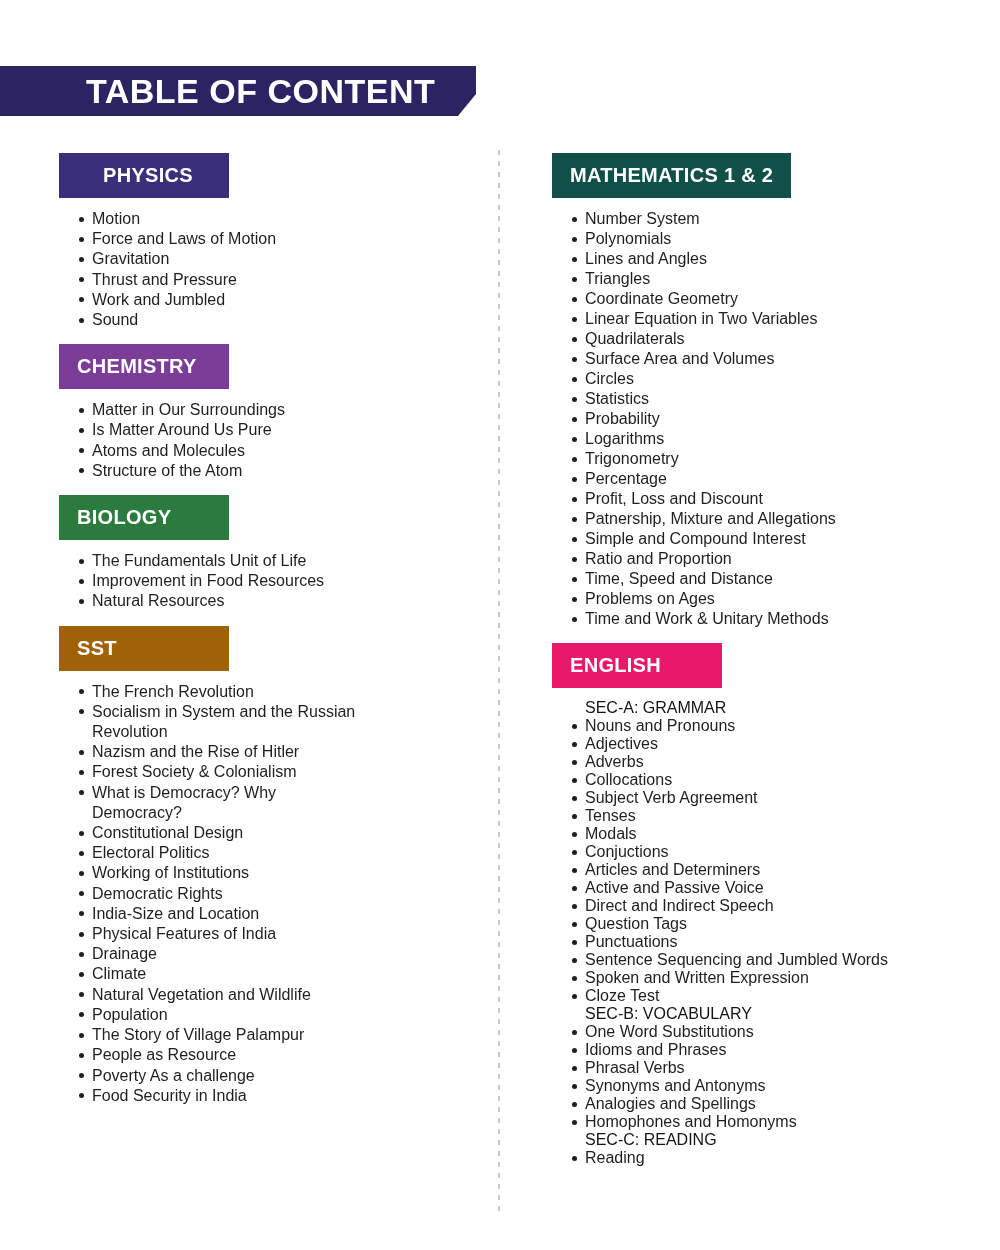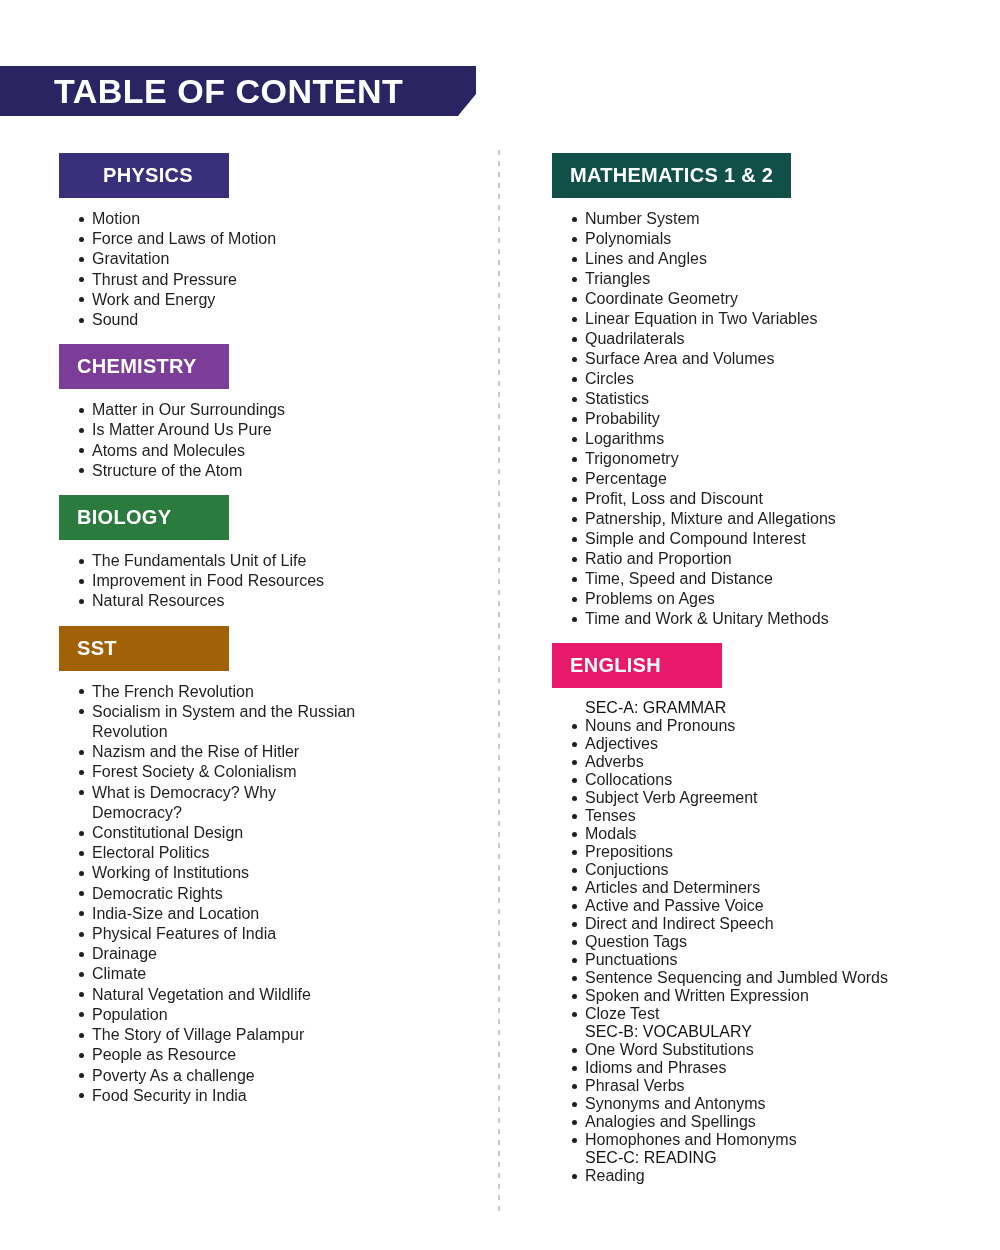--- a/index.html
+++ b/index.html
@@ -9,21 +9,21 @@
     font-family:"Liberation Sans", sans-serif;
     position:relative;
     -webkit-font-smoothing:antialiased;
   }
   .page{position:absolute;inset:0;width:1000px;height:1250px;background:#fff;overflow:hidden;}
 
   
   .banner{
     position:absolute;left:0;top:66px;width:476px;height:50px;
     display:flex;align-items:center;
-    padding-left:54px;box-sizing:border-box;
+    padding-left:86px;box-sizing:border-box;
     color:#fff;font-size:34px;font-weight:800;letter-spacing:0.5px;
     clip-path:polygon(0 0,100% 0,100% 56%,96.2% 100%,0 100%);
   }
 
   
   .divider{
     position:absolute;left:498px;top:150px;width:2px;height:1062px;
     background:repeating-linear-gradient(to bottom,#c9c9c9 0 5px,transparent 5px 11px);
   }
 
@@ -65,21 +65,21 @@
   <div class="col col-left" id="col-left">
       <div class="section section-physics">
         <div class="sec-header" style="background: rgb(58, 47, 122); padding-left: 44px;">
           <span>PHYSICS</span>
         </div>
         <ul class="sec-list">
           <li><span class="dot"></span><span>Motion</span></li>
           <li><span class="dot"></span><span>Force and Laws of Motion</span></li>
           <li><span class="dot"></span><span>Gravitation</span></li>
           <li><span class="dot"></span><span>Thrust and Pressure</span></li>
-          <li><span class="dot"></span><span>Work and Energy</span></li>
+          <li><span class="dot"></span><span>Work and Jumbled</span></li>
           <li><span class="dot"></span><span>Sound</span></li>
         </ul>
       </div>
       <div class="section section-chemistry">
         <div class="sec-header" style="background: rgb(124, 61, 152);">
           <span>CHEMISTRY</span>
         </div>
         <ul class="sec-list">
           <li><span class="dot"></span><span>Matter in Our Surroundings</span></li>
           <li><span class="dot"></span><span>Is Matter Around Us Pure</span></li>
@@ -159,21 +159,20 @@
         </div>
         <ul class="sec-list">
           <li class="subhead"><span>SEC-A: GRAMMAR</span></li>
           <li><span class="dot"></span><span>Nouns and Pronouns</span></li>
           <li><span class="dot"></span><span>Adjectives</span></li>
           <li><span class="dot"></span><span>Adverbs</span></li>
           <li><span class="dot"></span><span>Collocations</span></li>
           <li><span class="dot"></span><span>Subject Verb Agreement</span></li>
           <li><span class="dot"></span><span>Tenses</span></li>
           <li><span class="dot"></span><span>Modals</span></li>
-          <li><span class="dot"></span><span>Prepositions</span></li>
           <li><span class="dot"></span><span>Conjuctions</span></li>
           <li><span class="dot"></span><span>Articles and Determiners</span></li>
           <li><span class="dot"></span><span>Active and Passive Voice</span></li>
           <li><span class="dot"></span><span>Direct and Indirect Speech</span></li>
           <li><span class="dot"></span><span>Question Tags</span></li>
           <li><span class="dot"></span><span>Punctuations</span></li>
           <li><span class="dot"></span><span>Sentence Sequencing and Jumbled Words</span></li>
           <li><span class="dot"></span><span>Spoken and Written Expression</span></li>
           <li><span class="dot"></span><span>Cloze Test</span></li>
           <li class="subhead"><span>SEC-B: VOCABULARY</span></li>

